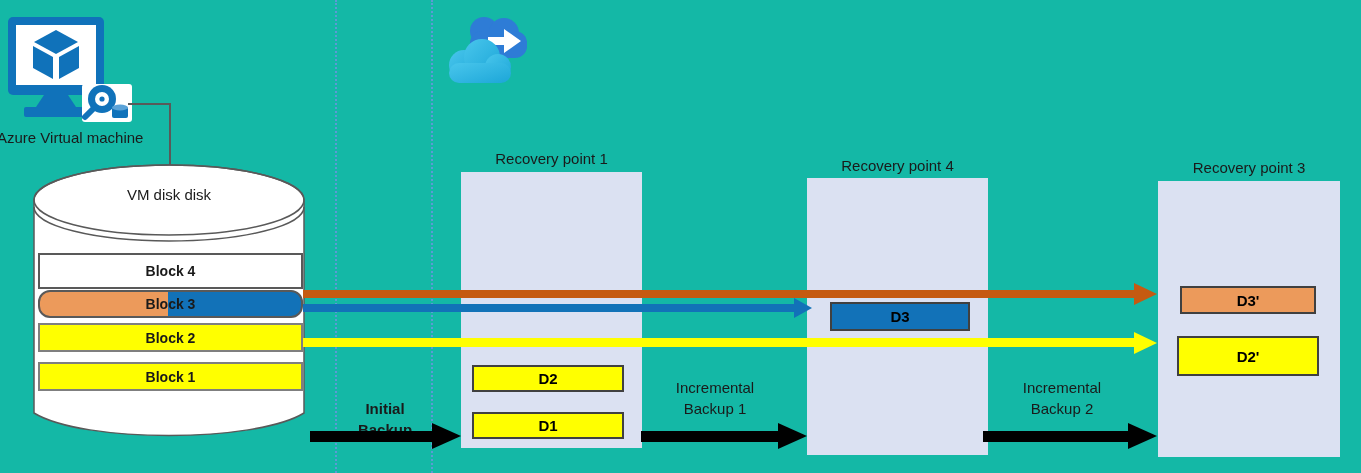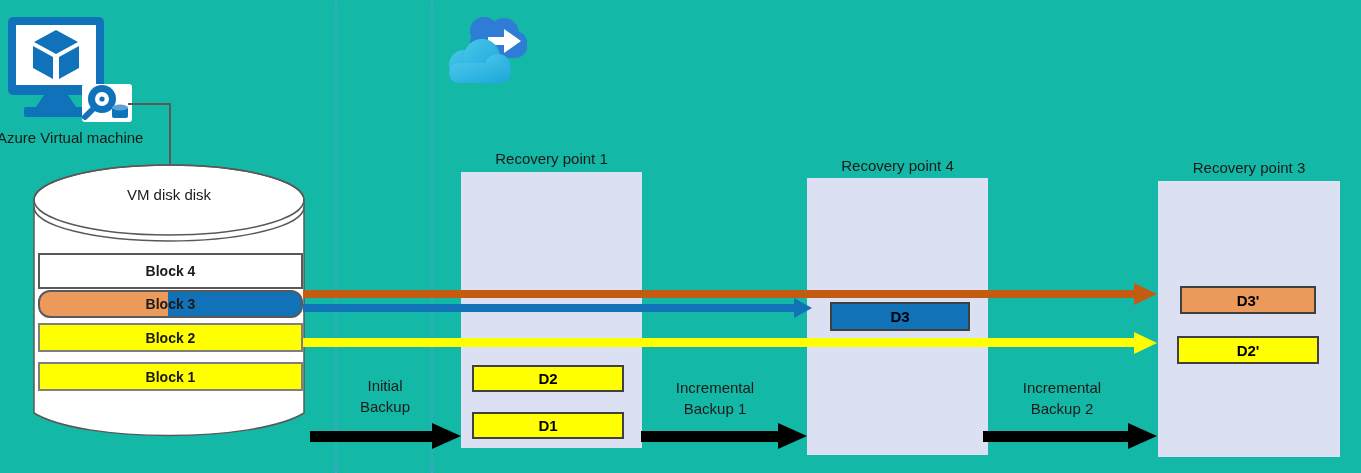--- a/index.html
+++ b/index.html
@@ -130,25 +130,25 @@
   </div>
   <div class="dbox yellow" style="left:472px;top:412px;width:152px;height:27px;">
     <span>D1</span>
   </div>
   <div class="dbox blue" style="left:830px;top:302px;width:140px;height:29px;">
     <span>D3</span>
   </div>
   <div class="dbox orange" style="left:1180px;top:286px;width:136px;height:28px;">
     <span>D3'</span>
   </div>
-  <div class="dbox yellow" style="left:1177px;top:336px;width:142px;height:28px;">
+  <div class="dbox yellow" style="left:1177px;top:336px;width:142px;height:40px;">
     <span>D2'</span>
   </div>
 
-  <div class="step-label" style="left:320px;top:375px;">Initial
+  <div class="step-label" style="left:320px;top:398px;font-weight:bold;">Initial
 Backup</div>
   <div class="arrow-body" style="left:310px;top:431px;width:122px;height:11px;background:#000;"></div>
   <div class="arrow-head" style="left:432px;top:423px;border-width:13px 0 13px 29px;border-left-color:#000;"></div>
 
   <div class="step-label" style="left:650px;top:377px;">Incremental
 Backup 1</div>
   <div class="arrow-body" style="left:641px;top:431px;width:137px;height:11px;background:#000;"></div>
   <div class="arrow-head" style="left:778px;top:423px;border-width:13px 0 13px 29px;border-left-color:#000;"></div>
 
   <div class="step-label" style="left:997px;top:377px;">Incremental

